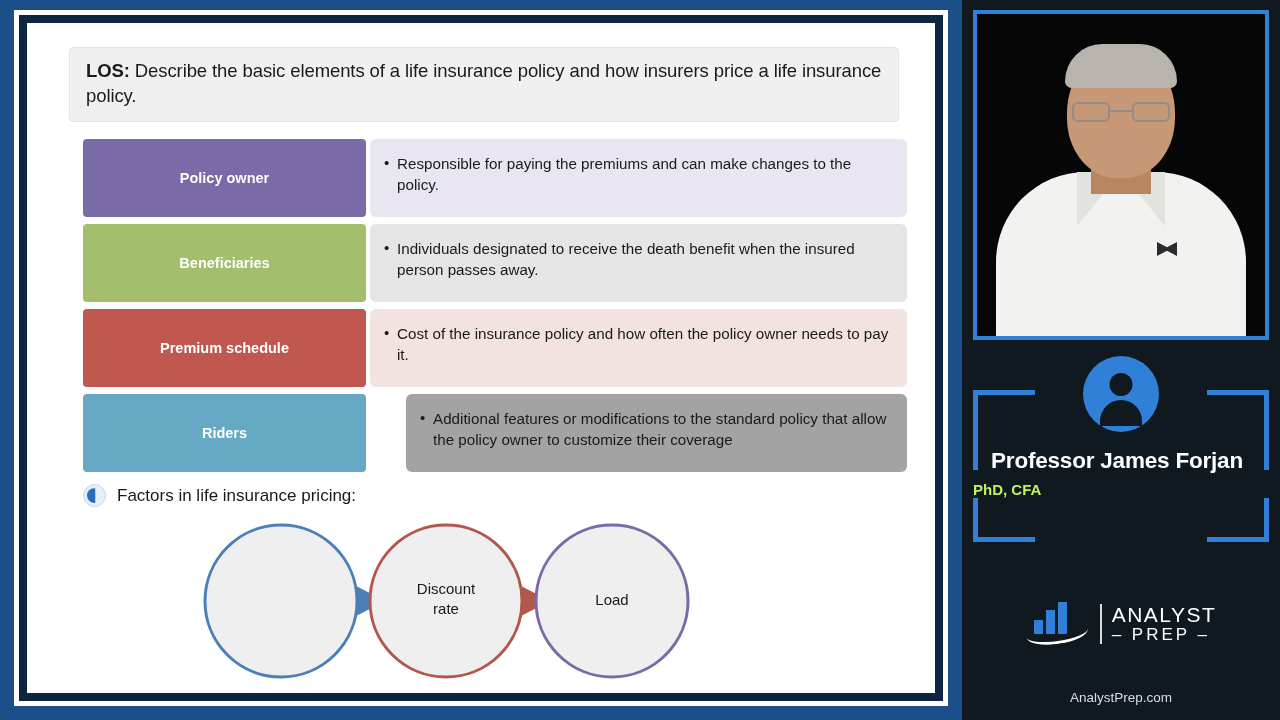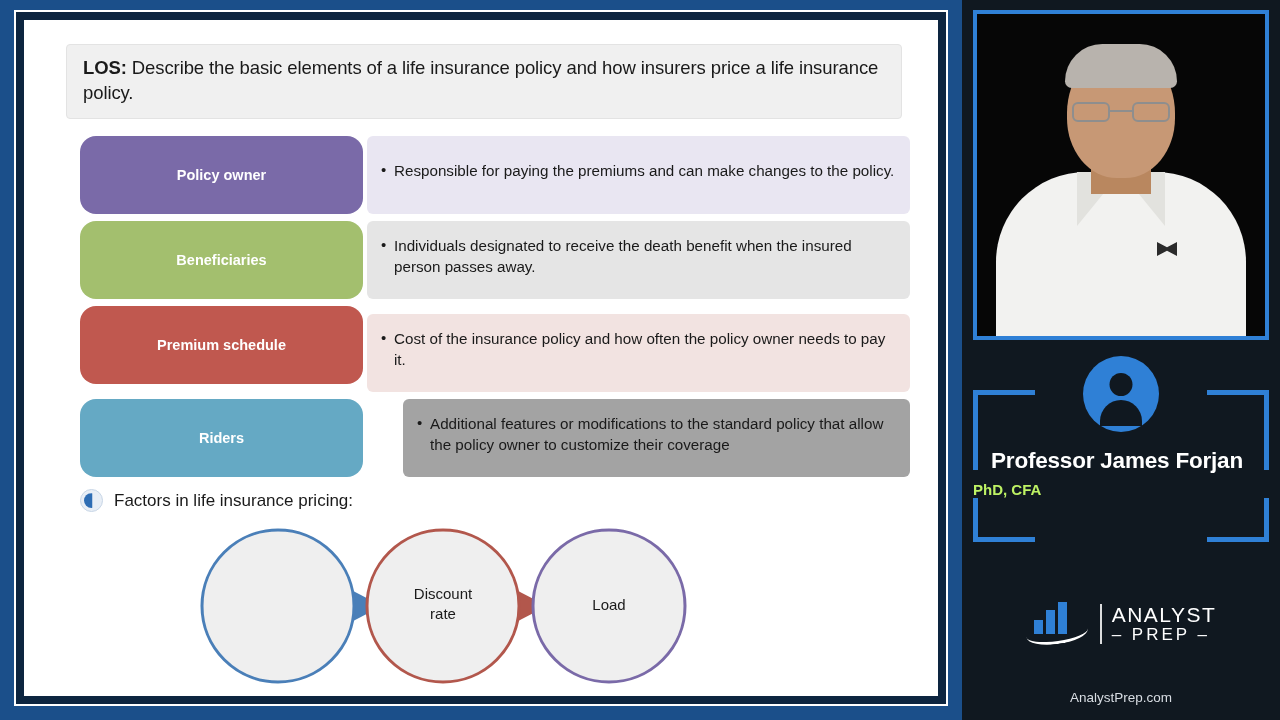--- a/index.html
+++ b/index.html
@@ -19,21 +19,21 @@
   
   .slide-panel {
     position: relative;
     width: 962px; height: 720px;
     background: #1b4f8a;
     padding: 10px 14px 14px 14px;
   }
   .slide-outer {
     width: 100%; height: 100%;
     background: #0d2540;
-    border: 2px solid #ffffff;
+    border: 5px solid #ffffff;
     padding: 8px;
   }
   .slide {
     position: relative;
     width: 100%; height: 100%;
     background: #ffffff;
     padding: 22px 28px 10px 28px;
   }
 
   
@@ -52,21 +52,21 @@
 
   
   .rows { margin: 17px 0 0 28px; }
   .row {
     display: flex;
     align-items: stretch;
     margin-bottom: 7px;
   }
   .row-label {
     width: 283px;
-    border-radius: 16px;
+    border-radius: 4px;
     color: #ffffff;
     font-weight: bold;
     font-size: 14.5px;
     display: flex;
     align-items: center;
     justify-content: center;
     text-align: center;
     flex: 0 0 283px;
   }
   .row-body {
@@ -340,21 +340,21 @@
             </div>
             <div class="row-body" style="background:#e5e5e5; height:78px;justify-content:flex-end;">
               <span class="bullet-txt">Individuals designated to receive the death benefit when the insured person passes away.</span>
             </div>
           </div>
 
           <div class="row">
             <div class="row-label" style="background:#c0584f; height:78px;">
               <span>Premium schedule</span>
             </div>
-            <div class="row-body" style="background:#f2e3e1; height:78px;margin-top:8px;">
+            <div class="row-body" style="background:#f2e3e1; height:78px;">
               <span class="bullet-txt">Cost of the insurance policy and how often the policy owner needs to pay it.</span>
             </div>
           </div>
 
           <div class="row">
             <div class="row-label" style="background:#65a9c4; height:78px;">
               <span>Riders</span>
             </div>
             <div class="row-body" style="background:#a3a3a3; height:78px;margin-left:40px;">
               <span class="bullet-txt">Additional features or modifications to the standard policy that allow the policy owner to customize their coverage</span>

